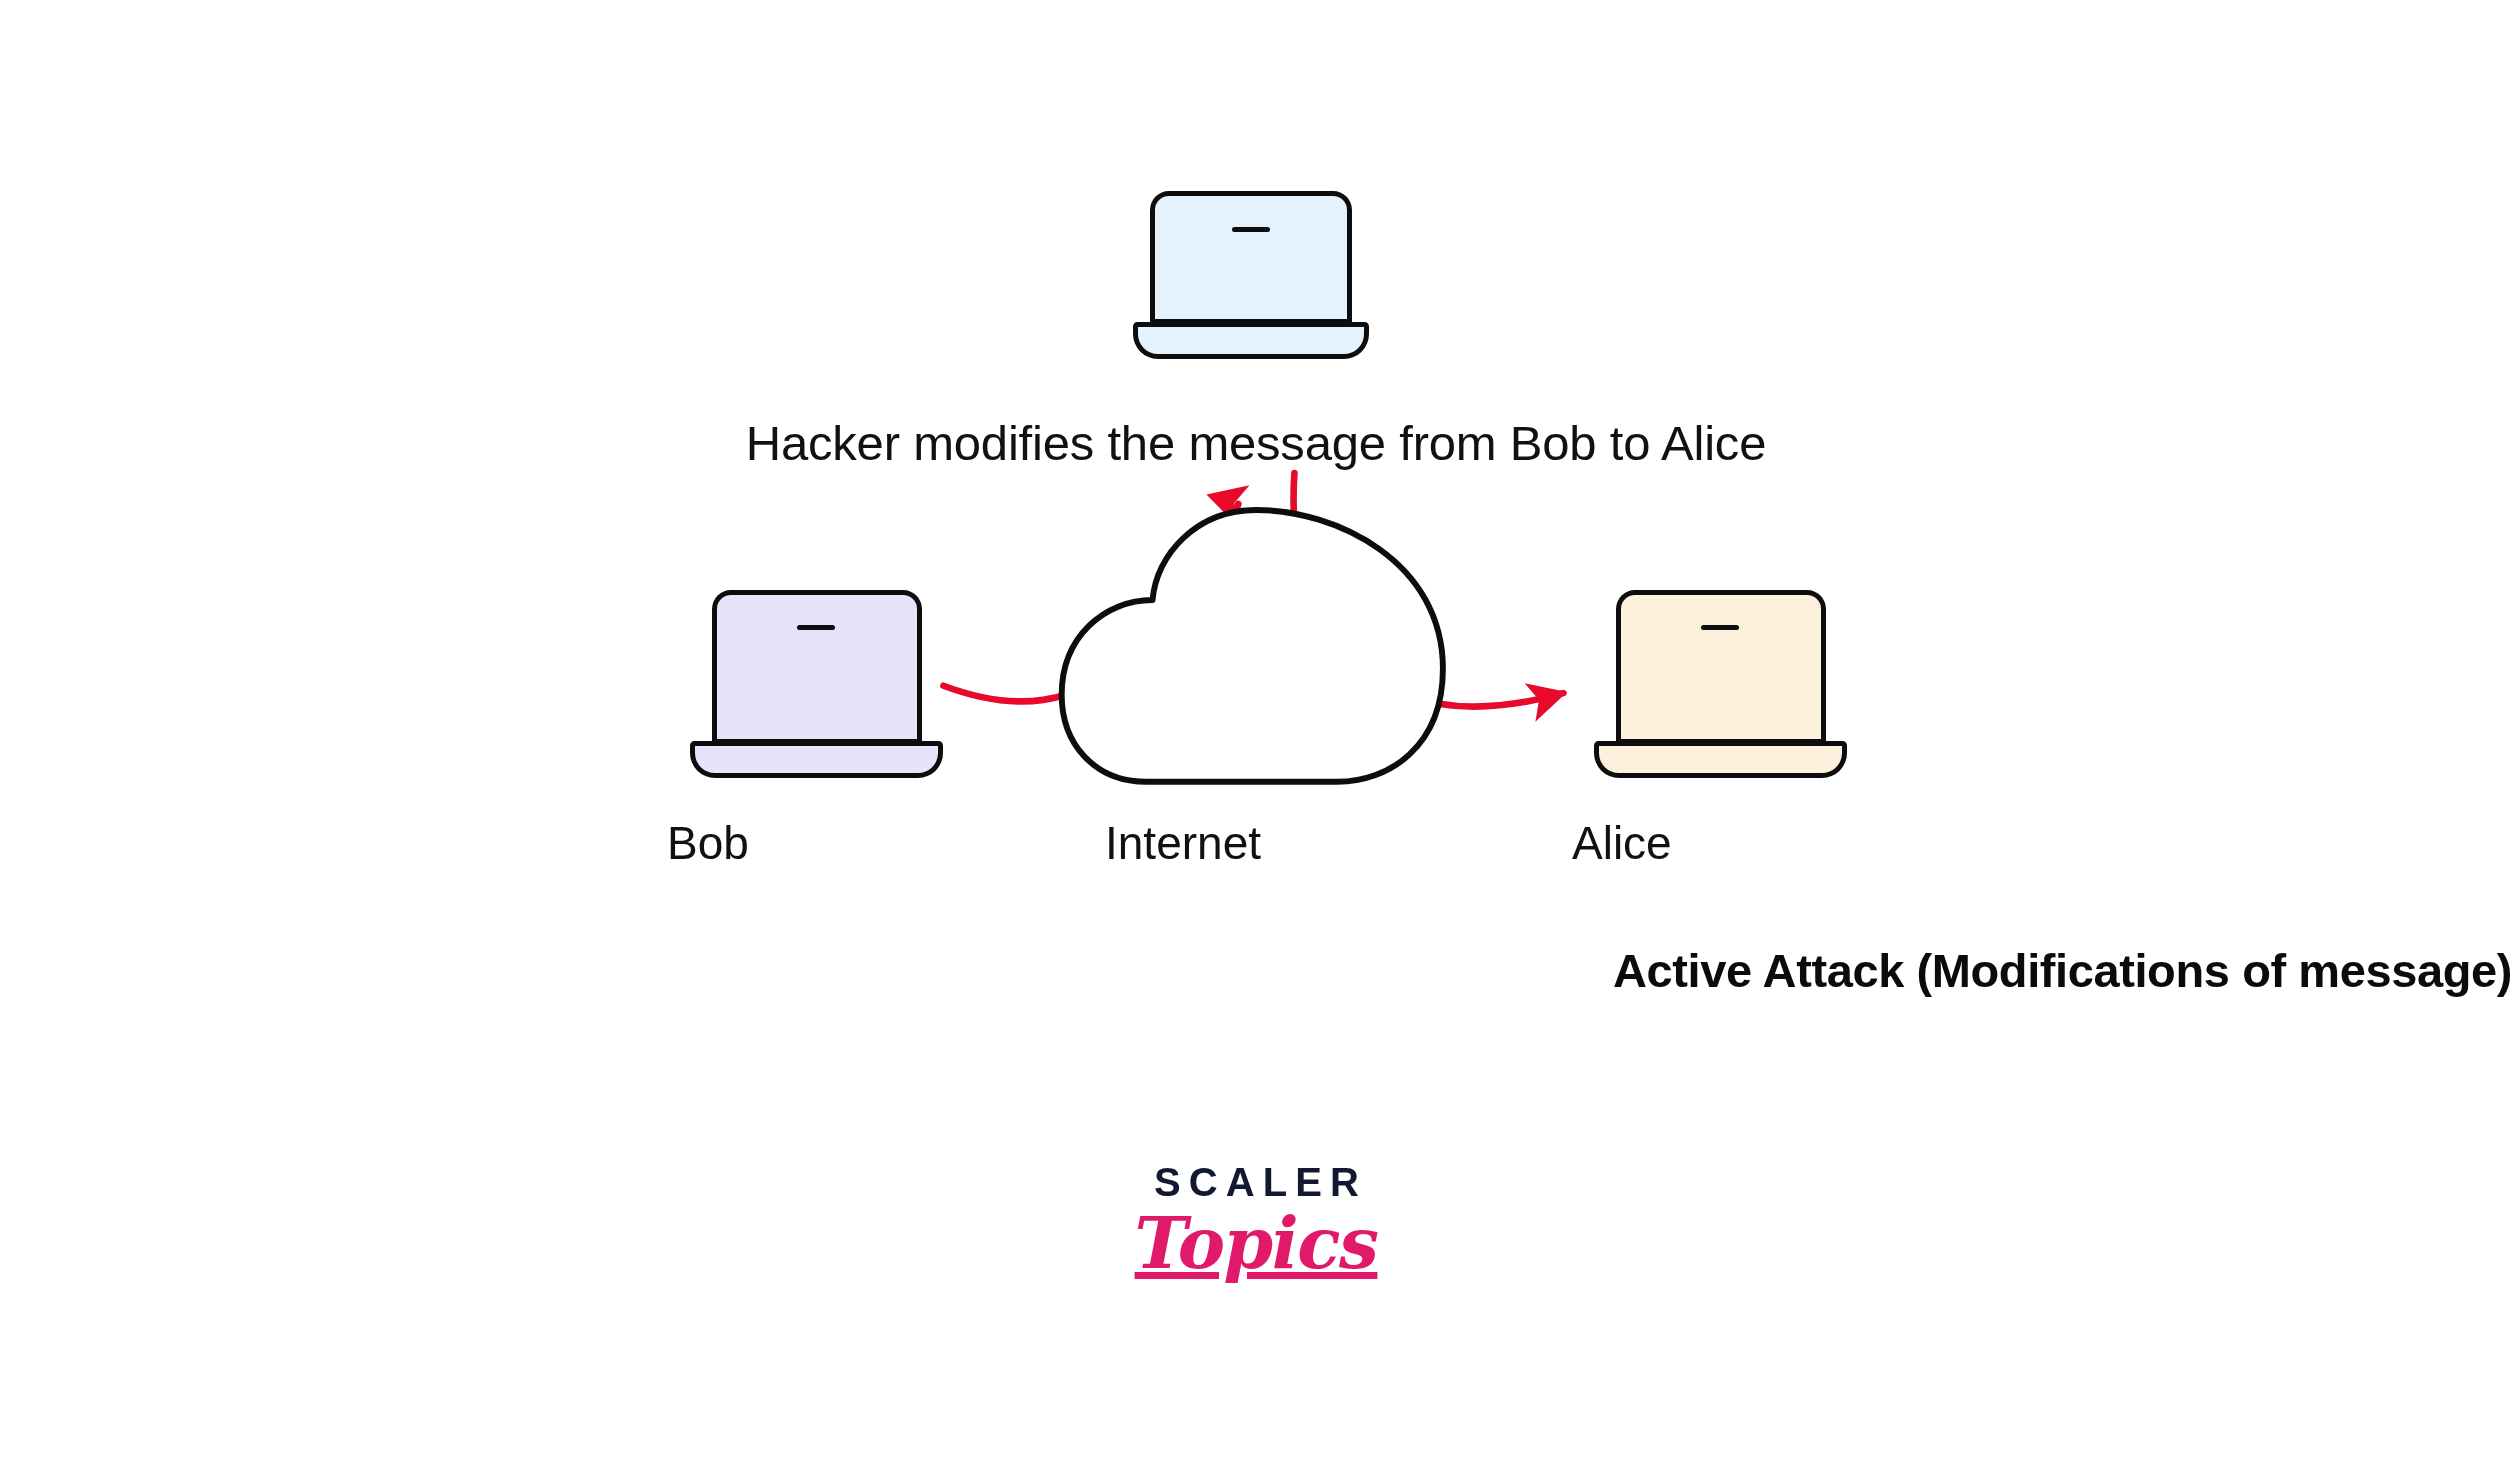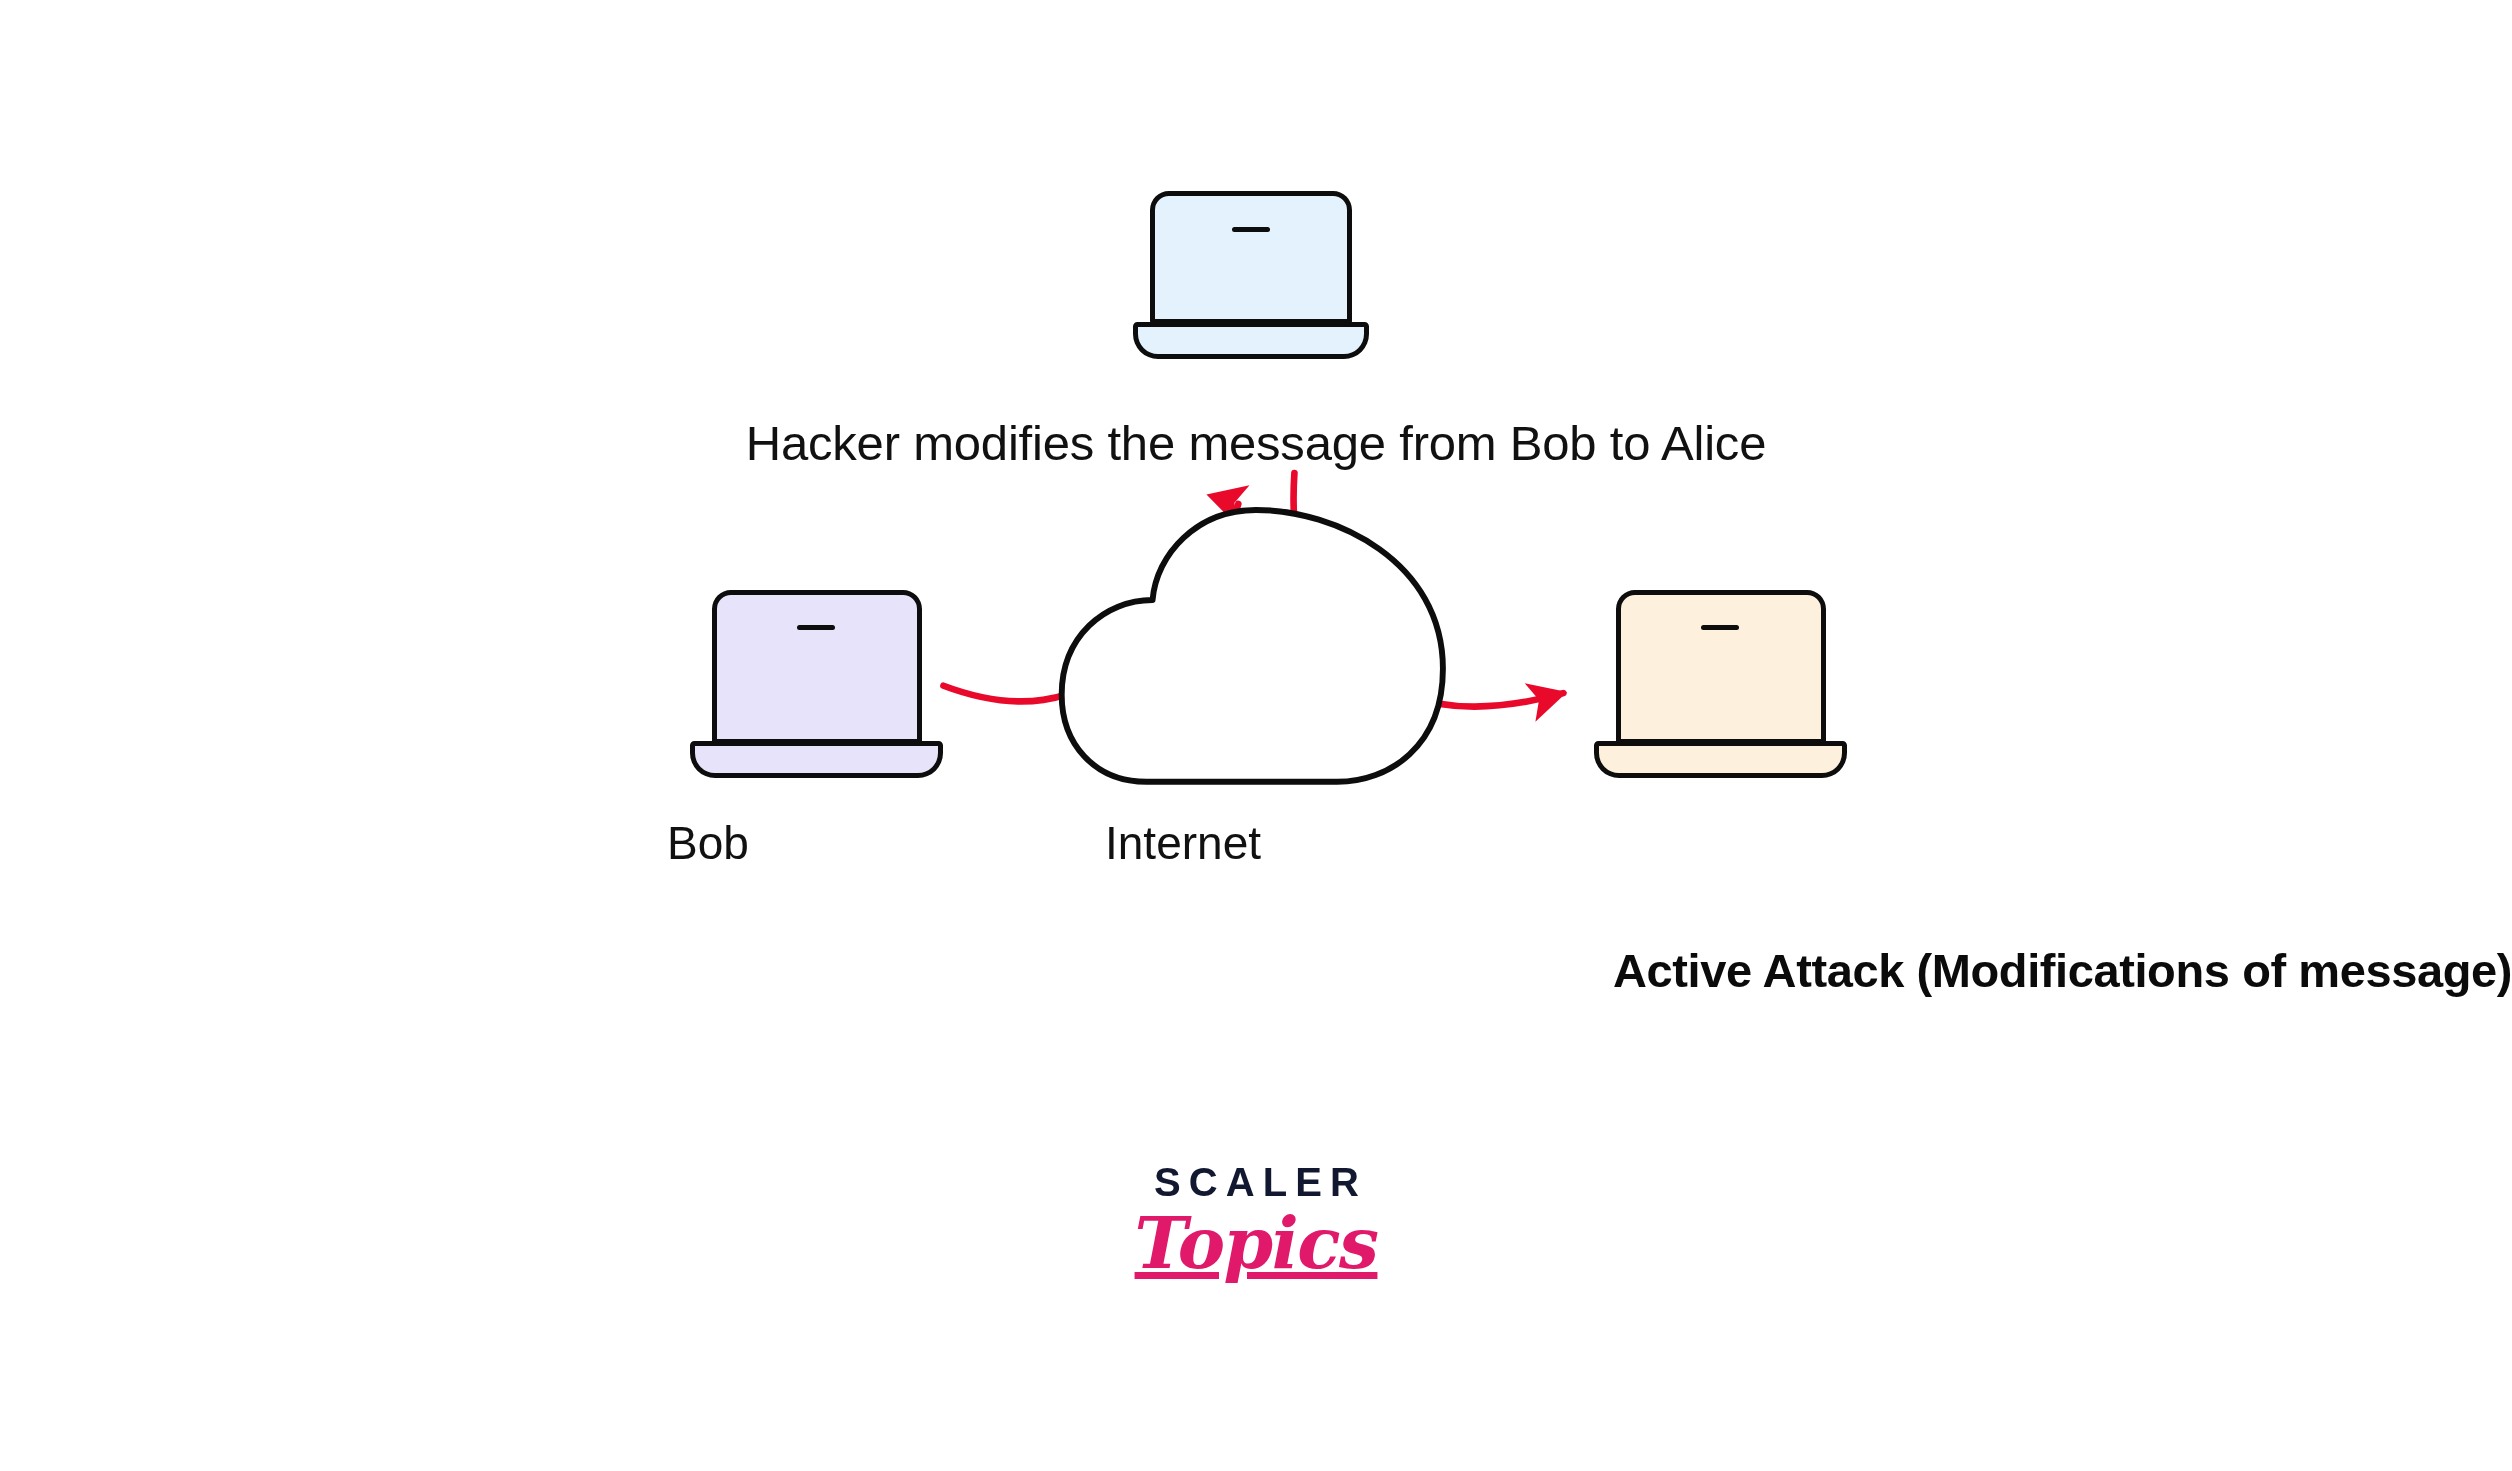--- a/index.html
+++ b/index.html
@@ -165,20 +165,21 @@
     <div class="cam" style="left:137px; top:35px; width:38px;"></div>
     <div class="base" style="left:29.6px; top:151px; width:253px; height:37px; background:#fdf1dd;"></div>
   </div>
 
   <div class="caption hacker-caption">Hacker modifies the message from Bob to Alice</div>
 
   <div class="node-label" style="left:667px; width:296px;">Bob</div>
 
   <div class="node-label" style="left:1105px; width:296px;">Internet</div>
 
+  <div class="node-label" style="left:1572px; width:296px;">Alice</div>
 
   <div class="diagram-title">Active Attack (Modifications of message)</div>
 
   <div id="logo">
     <span class="scaler-word">SCALER</span>
     <span class="topics-word">Topics</span>
   </div>
 
 </div>
 

